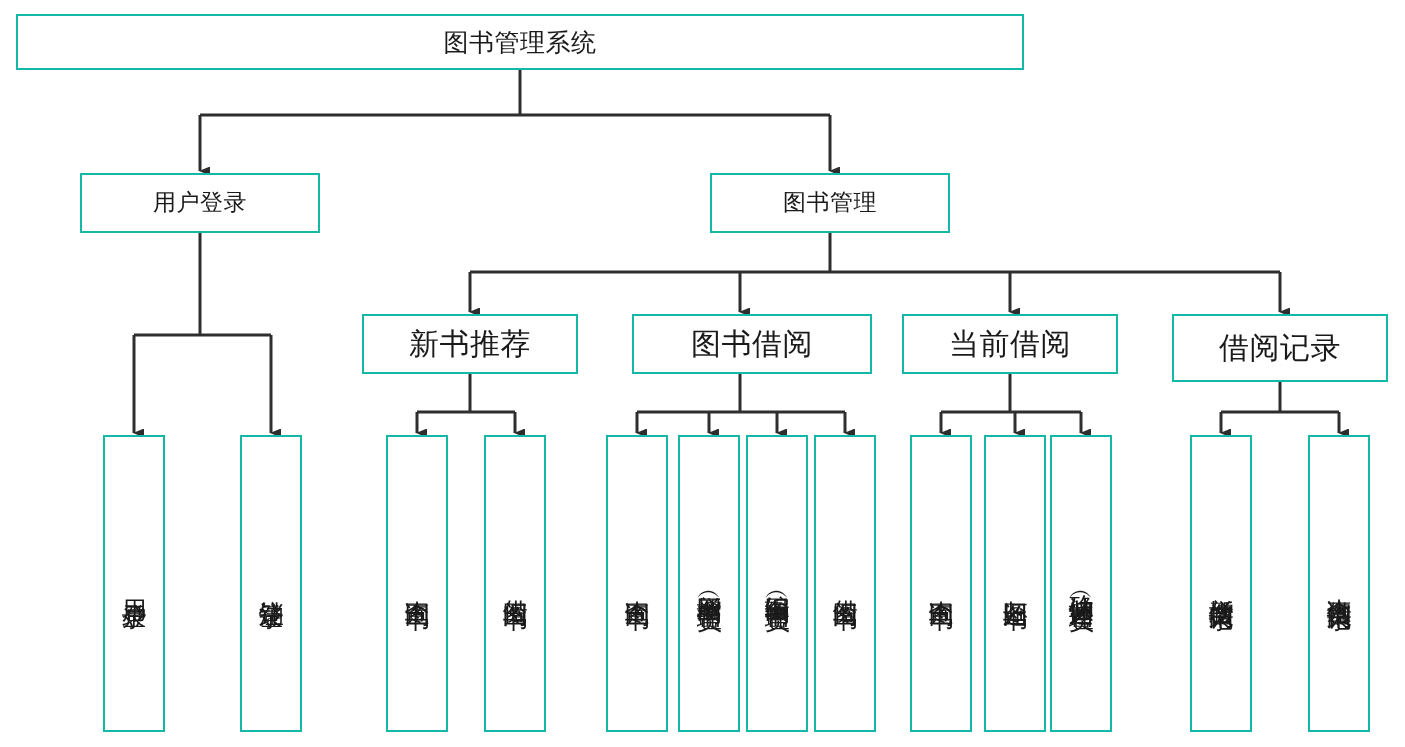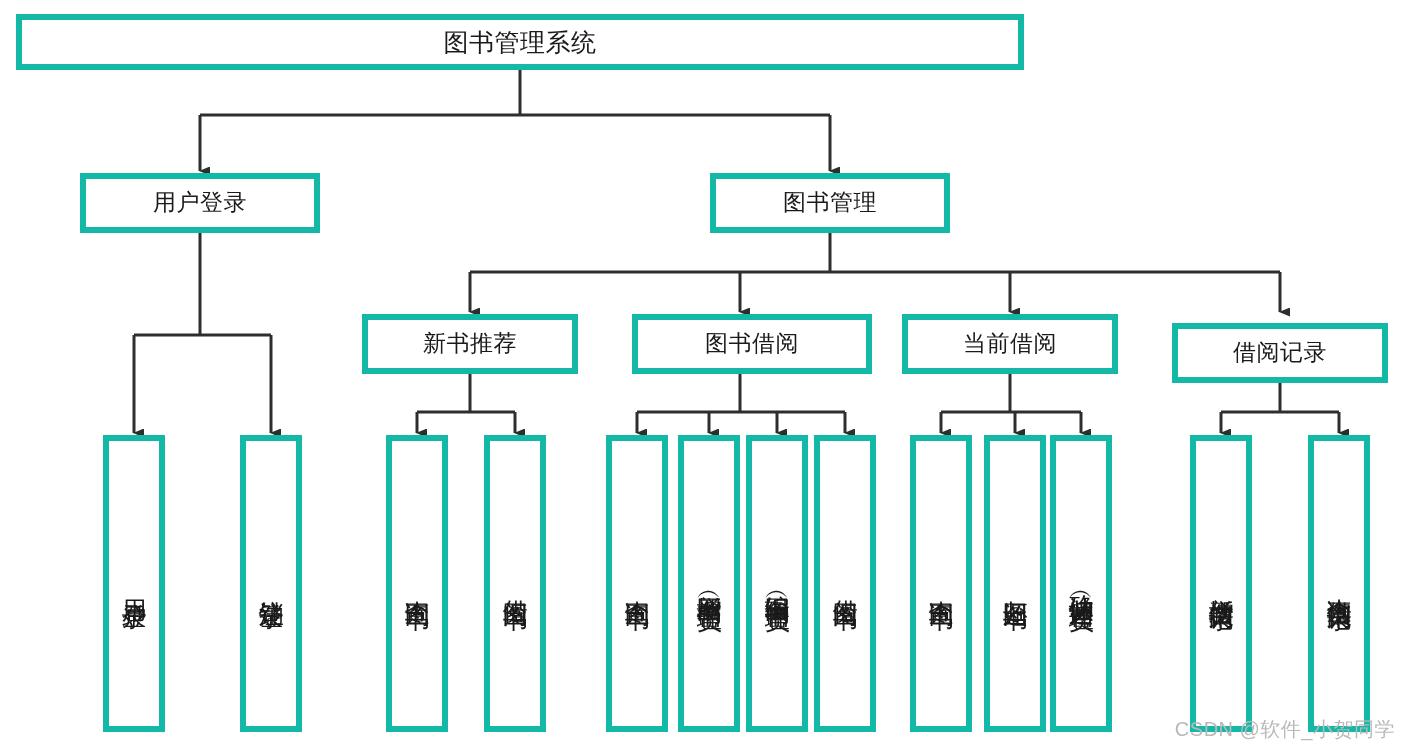--- a/index.html
+++ b/index.html
@@ -22,35 +22,35 @@
     left: 0;
     top: 0;
     width: 1405px;
     height: 747px;
     pointer-events: none;
   }
   .node {
     position: absolute;
     box-sizing: border-box;
     background: #ffffff;
-    border: 6px solid #14b8a6;
+    border: 2px solid #14b8a6;
     display: flex;
     align-items: center;
     justify-content: center;
     color: #1a1a1a;
   }
   .node .label {
     display: block;
     text-align: center;
     line-height: 1.12;
     letter-spacing: 0.5px;
   }
   .node.root .label { font-size: 25px; }
   .node.lvl2 .label { font-size: 23px; }
-  .node.lvl3 .label { font-size: 23px; }
+  .node.lvl3 .label { font-size: 30px; }
   .node.leaf {
     align-items: center;
     justify-content: center;
     padding: 8px 2px;
   }
   .node.leaf .label {
     writing-mode: vertical-rl;
     text-orientation: upright;
     font-size: 25px;
     line-height: 1.18;
@@ -126,21 +126,21 @@
       </div>
       <div class="node lvl3" style="left: 362px; top: 314px; width: 216px; height: 60px;">
         <span class="label">新书推荐</span>
       </div>
       <div class="node lvl3" style="left: 632px; top: 314px; width: 240px; height: 60px;">
         <span class="label">图书借阅</span>
       </div>
       <div class="node lvl3" style="left: 902px; top: 314px; width: 216px; height: 60px;">
         <span class="label">当前借阅</span>
       </div>
-      <div class="node lvl3" style="left: 1172px; top: 314px; width: 216px; height: 60px; margin-top: 9px;">
+      <div class="node lvl3" style="left: 1172px; top: 314px; width: 216px; height: 68px;">
         <span class="label">借阅记录</span>
       </div>
       <div class="node leaf" style="left: 103px; top: 435px; width: 62px; height: 297px;">
         <span class="label">用户登录</span>
       </div>
       <div class="node leaf" style="left: 240px; top: 435px; width: 62px; height: 297px;">
         <span class="label">注销登录</span>
       </div>
       <div class="node leaf" style="left: 386px; top: 435px; width: 62px; height: 297px;">
         <span class="label">查询图书</span>
@@ -170,14 +170,13 @@
         <span class="label">确认归还（管理员）</span>
       </div>
       <div class="node leaf" style="left: 1190px; top: 435px; width: 62px; height: 297px;">
         <span class="label">新增借阅记录</span>
       </div>
       <div class="node leaf" style="left: 1308px; top: 435px; width: 62px; height: 297px;">
         <span class="label">查询借阅记录</span>
       </div>
     </div>
 
-  <div class="watermark">CSDN @软件_小贺同学</div>
 </div>
 
 </body></html>

